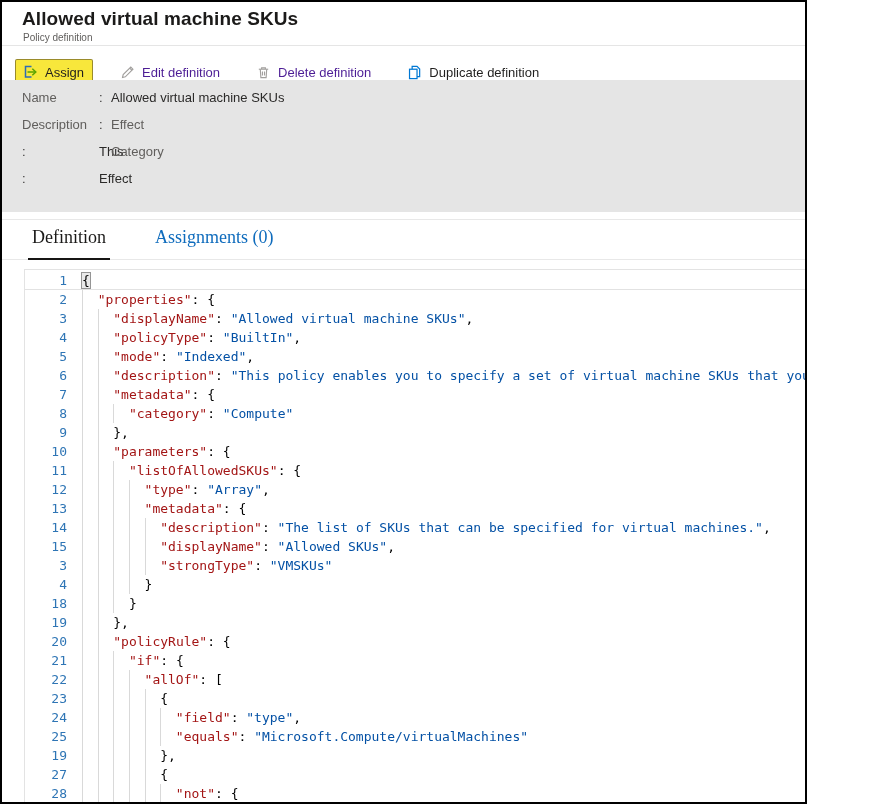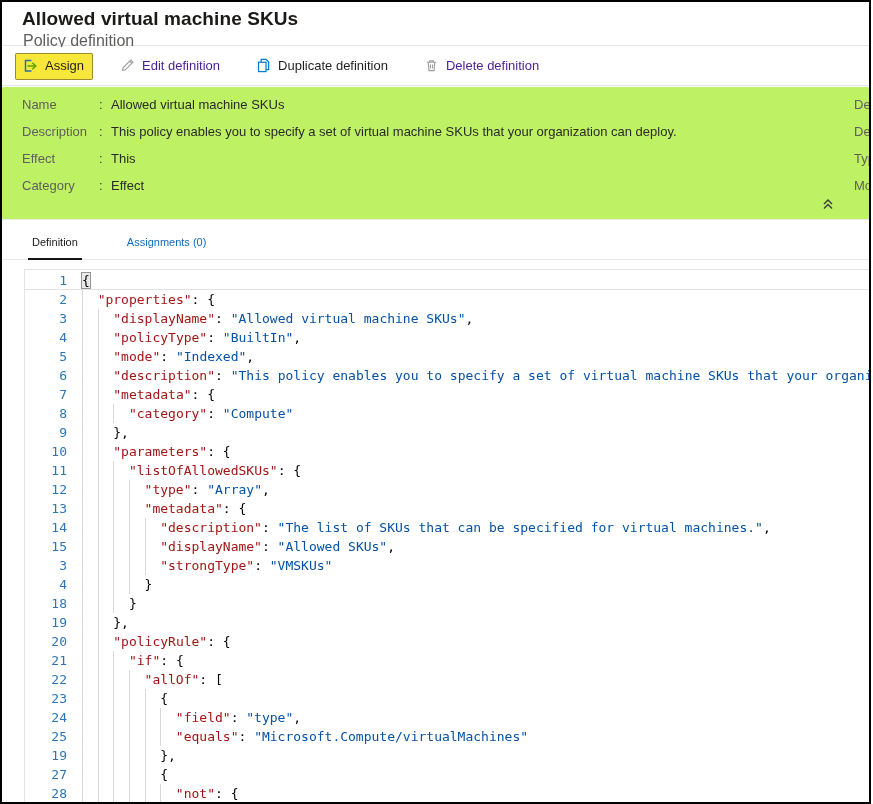--- a/index.html
+++ b/index.html
@@ -1,48 +1,48 @@
 <!DOCTYPE html>
 <html><head>
 <meta charset="utf-8">
 <style>
   * { margin:0; padding:0; box-sizing:border-box; }
   html,body { background:#fff; }
   .frame{
-    position:relative; width:871px; height:804px;
+    position:relative; width:807px; height:804px;
     border:2px solid #000; background:#fff; overflow:hidden;
     font-family:"Liberation Sans", sans-serif; color:#2b2a29;
   }
   
   .page-header{ position:absolute; top:0; left:0; right:0; height:44px; border-bottom:1px solid #e5e5e5; background:#fff;}
   .page-title{ position:absolute; left:20px; top:6px; font-size:19px; font-weight:700; color:#1b1a19; letter-spacing:.1px;}
-  .page-subtitle{ position:absolute; left:21px; top:30px; font-size:16px; color:#605e5c;}
+  .page-subtitle{ position:absolute; left:21px; top:30px; font-size:10px; color:#605e5c;}
   
   .toolbar{ position:absolute; top:45px; left:0; right:0; height:39px; border-bottom:1px solid #e5e5e5;
-    display:flex; align-items:center; padding-left:14px; gap:22px; background:#fff;}
+    display:flex; align-items:flex-end; padding-left:14px; gap:22px; background:#fff;}
   .tb-btn{ display:flex; align-items:center; gap:7px; font-size:13px; background:none; border:none;
     font-family:inherit; color:#201f1e; padding:4px 8px 5px 6px; cursor:pointer; white-space:nowrap;}
   .tb-btn.disabled{ color:#4c1d95; cursor:default;}
   .tb-btn.hl{ background:#f8e73b; box-shadow:0 0 0 1px #9a8b2b; border-radius:1px;}
   .tb-btn svg{ flex:0 0 auto; display:block;}
   
-  .details{ position:absolute; top:85px; left:0; right:0; height:132px; background:#bef264;}
+  .details{ position:absolute; top:78px; left:0; right:0; height:132px; background:#e5e5e5;}
   .details-grid{ display:grid; grid-template-columns:77px 12px auto; row-gap:13px; padding:11px 0 0 20px; font-size:13px; line-height:14px;}
   .d-label{ color:#605e5c; }
   .d-colon{ color:#3b3a39; }
   .d-value{ color:#2b2a29; white-space:nowrap;}
   .details-right{ position:absolute; left:852px; top:0; padding-top:11px; font-size:13px; line-height:14px; color:#605e5c; white-space:nowrap;}
   .details-right div{ margin-bottom:13px; }
   .collapse-btn{ position:absolute; left:816px; top:194px; width:20px; height:18px; background:none; border:none; cursor:pointer; padding:0;}
   .divider-meta{ position:absolute; top:217px; left:0; right:0; height:1px; background:#e8e8e8;}
   
   .tabs{ position:absolute; top:218px; left:0; right:0; height:40px; display:flex; align-items:stretch;
     padding-left:26px; gap:17px; border-bottom:1px solid #e8e8e8; background:#fff;}
-  .tab{ display:flex; align-items:flex-end; padding:0 4px 10px; font-size:11px; background:none; border:none;
-    border-bottom:2px solid transparent; margin-bottom:-1px; font-family:Liberation Sans, sans-serif; cursor:pointer; white-space:nowrap;}
+  .tab{ display:flex; align-items:flex-end; padding:0 4px 10px; font-size:18px; background:none; border:none;
+    border-bottom:2px solid transparent; margin-bottom:-1px; font-family:Liberation Serif, serif; cursor:pointer; white-space:nowrap;}
   .tab.active{ color:#1b1a19; border-bottom-color:#161514;}
   .tab.inactive{ color:#0f6cbd;margin-left:24px;}
   
   .editor{ position:absolute; top:267px; left:22px; right:0; bottom:0; border-top:1px solid #e3e3e3;
     border-left:1px solid #e3e3e3; overflow:hidden; background:#fff;
     font-family:"DejaVu Sans Mono","Liberation Mono",monospace; font-size:13px; line-height:19px;}
   #code-lines{ padding-top:1px; }
   .code-row{ display:flex; height:19px; white-space:pre;}
   .code-row.current{ box-shadow:inset 0 -1px 0 #e2e2e2;}
   .gutter{ flex:0 0 50px; text-align:right; padding-right:8px; color:#2e75b5; user-select:none;}
@@ -76,50 +76,49 @@
       </button>
       <button class="tb-btn disabled">
         <span>
           <svg width="15" height="15" viewBox="0 0 16 16" fill="none" stroke="#a19f9d" stroke-width="1.2">
             <path d="M2.7 13.3 l.7-3 8.1-8.1 2.3 2.3 -8.1 8.1z"></path>
             <path d="M10.4 3.3 l2.3 2.3"></path>
           </svg>
         </span>
         <span>Edit definition</span>
       </button>
-      <button class="tb-btn">
-        <span>
-          <svg width="15" height="15" viewBox="0 0 16 16" fill="none" stroke="#0078d4" stroke-width="1.3">
-            <path d="M5.5 4.5 v-3 h5.2 l2.8 2.8 v8.2 h-2.8"></path>
-            <rect x="2.7" y="4.5" width="8" height="10"></rect>
-          </svg>
-        </span>
-        <span>Duplicate definition</span>
-      </button>
       <button class="tb-btn disabled">
         <span>
           <svg width="15" height="15" viewBox="0 0 16 16" fill="none" stroke="#a19f9d" stroke-width="1.2">
             <path d="M3 4.5 h10"></path>
             <path d="M6 4.3 V3 h4 v1.3"></path>
             <path d="M4.6 4.7 l.6 8.8 h5.6 l.6-8.8"></path>
             <path d="M6.9 7 v4.3 M9.1 7 v4.3"></path>
           </svg>
         </span>
         <span>Delete definition</span>
       </button>
+      <button class="tb-btn">
+        <span>
+          <svg width="15" height="15" viewBox="0 0 16 16" fill="none" stroke="#0078d4" stroke-width="1.3">
+            <path d="M5.5 4.5 v-3 h5.2 l2.8 2.8 v8.2 h-2.8"></path>
+            <rect x="2.7" y="4.5" width="8" height="10"></rect>
+          </svg>
+        </span>
+        <span>Duplicate definition</span>
+      </button>
     </div>
 
   <div class="details">
     <div class="details-grid" id="details-grid">
         <div class="d-label">Name</div>
         <div class="d-colon">:</div>
         <div class="d-value">Allowed virtual machine SKUs</div>
         <div class="d-label">Description</div>
         <div class="d-colon">:</div>
-        <div class="d-value">This policy enables you to specify a set of virtual machine SKUs that your organization can deploy.</div>
         <div class="d-label">Effect</div>
         <div class="d-colon">:</div>
         <div class="d-value">This</div>
         <div class="d-label">Category</div>
         <div class="d-colon">:</div>
         <div class="d-value">Effect</div>
       </div>
     <div class="details-right" id="details-right">
         <div>Def</div>
         <div>Def</div>

